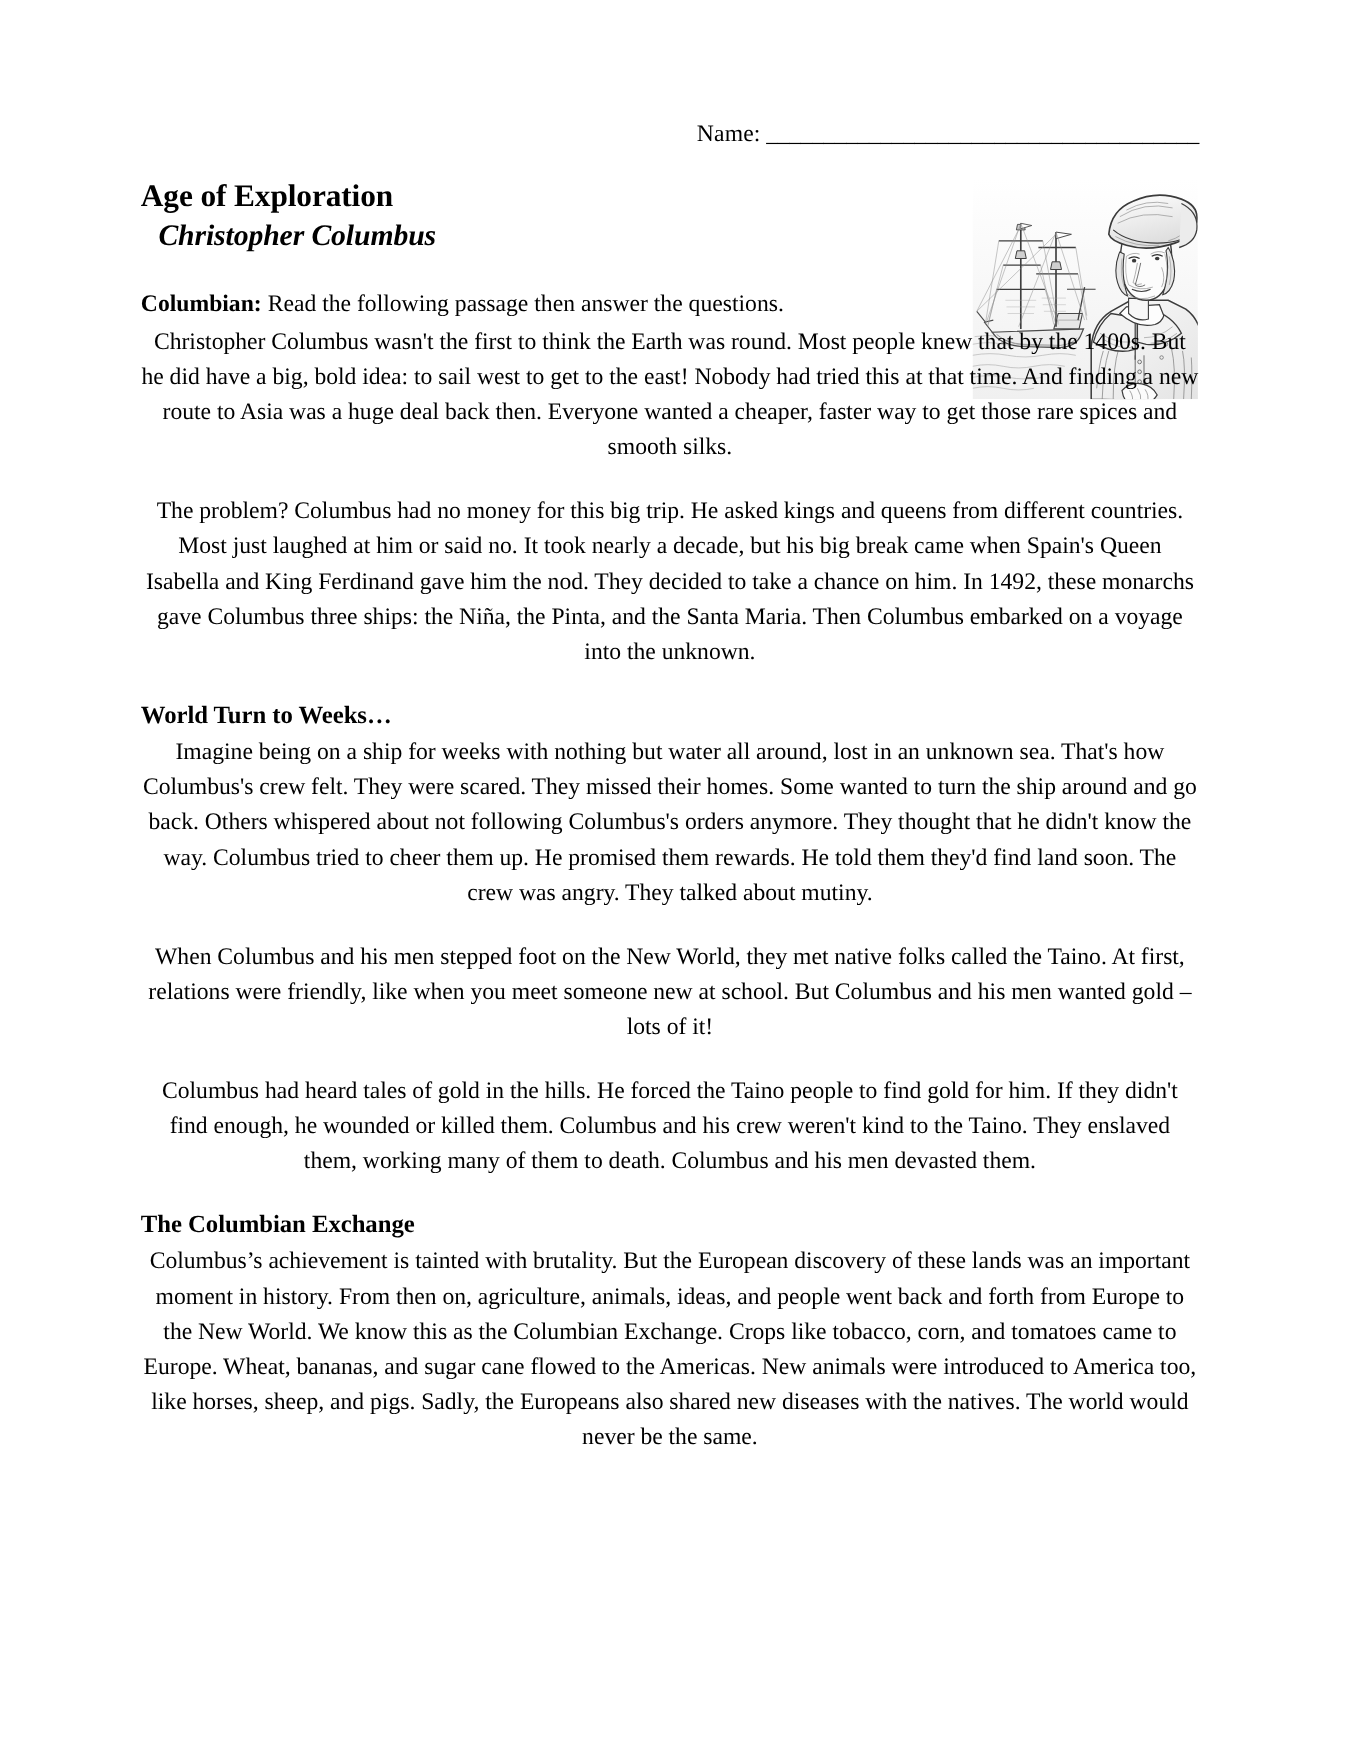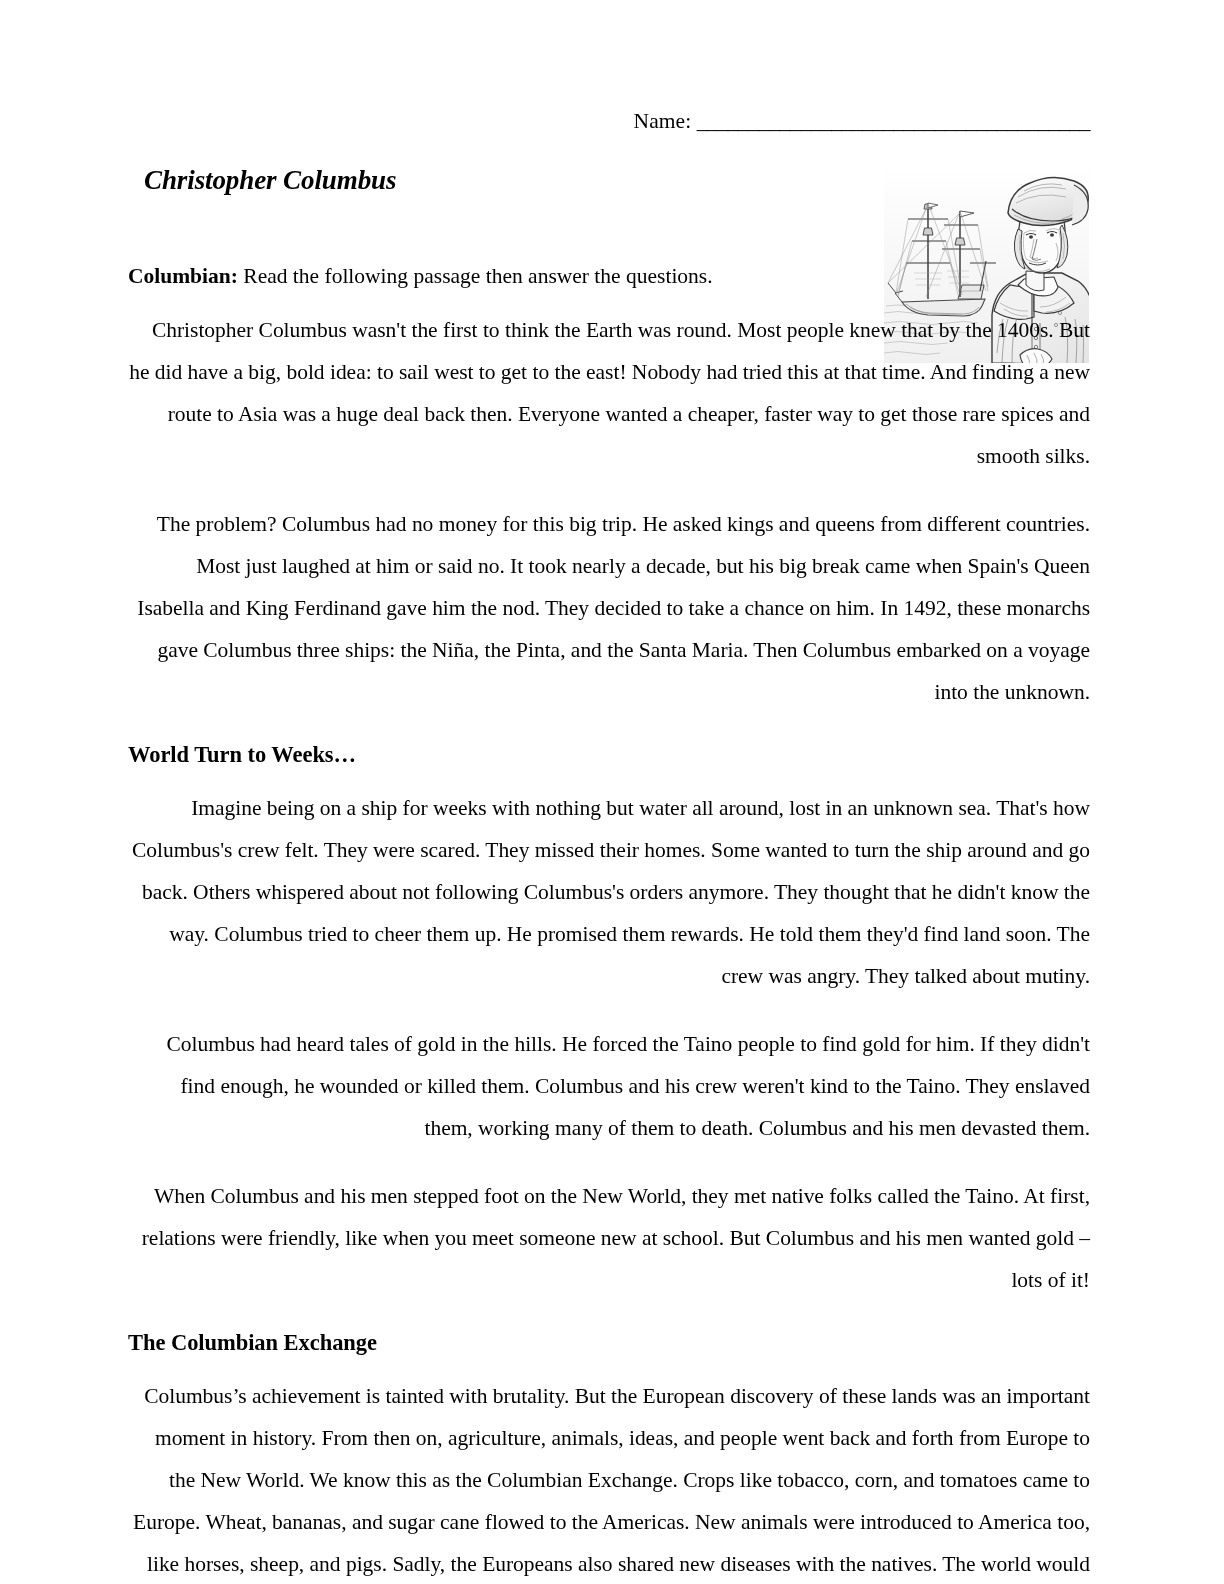--- a/index.html
+++ b/index.html
@@ -96,39 +96,40 @@
     font-size: 22.5px;
     font-weight: bold;
     margin: 28px 0 0 0;
     line-height: 28px;
     letter-spacing: -0.05px;
   }
   h3.section-heading.first { margin-top: 42px; }
 
   p.para {
     font-size: 21.5px;
-    line-height: 42px;
-    margin: 18px 0 0 0;
-    text-align: right;
+    line-height: 32px;
+    margin: 3px 0 0 0;
+    text-align: center;
     letter-spacing: -0.02px;
   }
   p.para + p.para { margin-top: 26px; }
 </style>
 </head>
 <body>
 
 <div class="page">
 
   <div class="name-row">
     <span class="name-label">Name:</span>
     <span class="name-rule">______________________________________</span>
   </div>
 
   <div class="header-area">
     <div class="title-block">
+      <h1 class="doc-title">Age of Exploration</h1>
       <h2 class="doc-subtitle">Christopher Columbus</h2>
     </div>
   </div>
 
   <div class="portrait">
     <svg width="205" height="200" viewBox="0 0 205 200" xmlns="http://www.w3.org/2000/svg">
       <defs>
         <linearGradient id="seaGrad" x1="0" y1="0" x2="0" y2="1">
           <stop offset="0%" stop-color="#ffffff"></stop>
           <stop offset="100%" stop-color="#f0f0f0"></stop>
@@ -307,21 +308,21 @@
     <p class="directions">
       <b>Columbian:</b><span> Read the following passage then answer the questions.</span>
     </p>
 
     <p class="para">Christopher Columbus wasn't the first to think the Earth was round. Most people knew that by the 1400s. But he did have a big, bold idea: to sail west to get to the east! Nobody had tried this at that time. And finding a new route to Asia was a huge deal back then. Everyone wanted a cheaper, faster way to get those rare spices and smooth silks.</p>
     <p class="para">The problem? Columbus had no money for this big trip. He asked kings and queens from different countries. Most just laughed at him or said no. It took nearly a decade, but his big break came when Spain's Queen Isabella and King Ferdinand gave him the nod. They decided to take a chance on him. In 1492, these monarchs gave Columbus three ships: the Niña, the Pinta, and the Santa Maria. Then Columbus embarked on a voyage into the unknown.</p>
 
     <h3 class="section-heading">World Turn to Weeks…</h3>
     <p class="para">Imagine being on a ship for weeks with nothing but water all around, lost in an unknown sea. That's how Columbus's crew felt. They were scared. They missed their homes. Some wanted to turn the ship around and go back. Others whispered about not following Columbus's orders anymore. They thought that he didn't know the way. Columbus tried to cheer them up. He promised them rewards. He told them they'd find land soon. The crew was angry. They talked about mutiny.</p>
 
+    <p class="para">When Columbus and his men stepped foot on the New World, they met native folks called the Taino. At first, relations were friendly, like when you meet someone new at school. But Columbus and his men wanted gold – lots of it!</p>
     <p class="para">Columbus had heard tales of gold in the hills. He forced the Taino people to find gold for him. If they didn't find enough, he wounded or killed them. Columbus and his crew weren't kind to the Taino. They enslaved them, working many of them to death. Columbus and his men devasted them.</p>
-    <p class="para">When Columbus and his men stepped foot on the New World, they met native folks called the Taino. At first, relations were friendly, like when you meet someone new at school. But Columbus and his men wanted gold – lots of it!</p>
 
     <h3 class="section-heading">The Columbian Exchange</h3>
     <p class="para">Columbus’s achievement is tainted with brutality. But the European discovery of these lands was an important moment in history. From then on, agriculture, animals, ideas, and people went back and forth from Europe to the New World. We know this as the Columbian Exchange. Crops like tobacco, corn, and tomatoes came to Europe. Wheat, bananas, and sugar cane flowed to the Americas. New animals were introduced to America too, like horses, sheep, and pigs. Sadly, the Europeans also shared new diseases with the natives. The world would never be the same.</p>
 
   </div>
 
 </div>
 
 </body></html>

